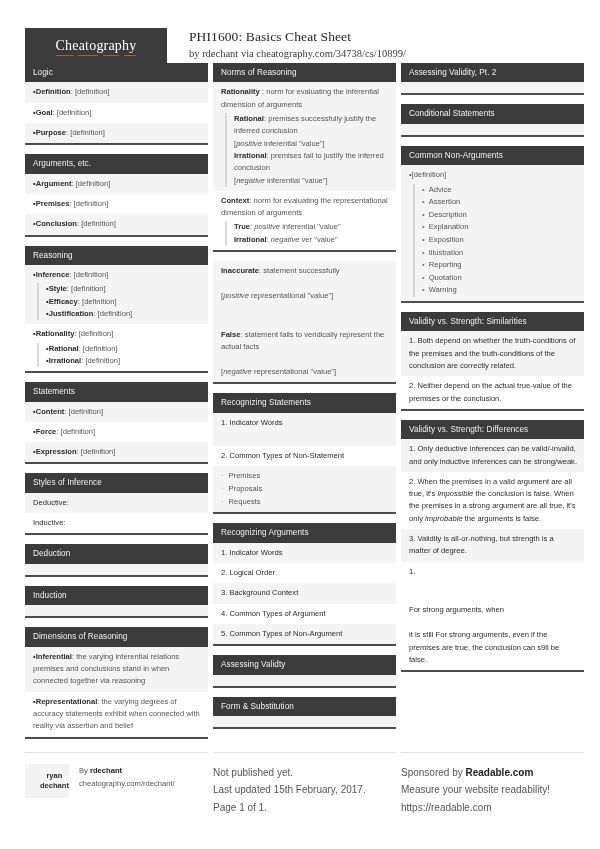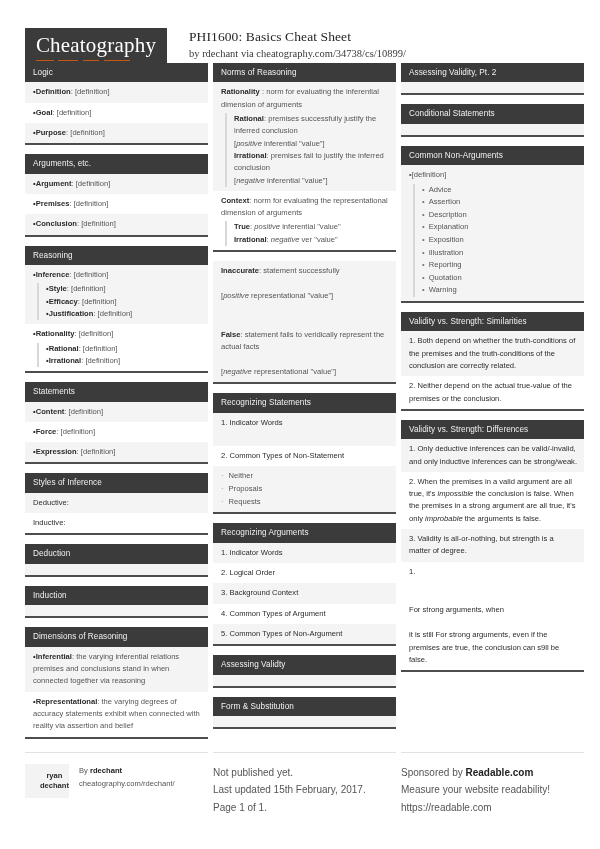--- a/index.html
+++ b/index.html
@@ -16,21 +16,21 @@
   
   .masthead { display:flex; align-items:flex-start; padding-top:28px; height:62px; }
   .logo-box {
     width:142px; height:38px;
     background:#3b3b3b;
     display:flex; align-items:center; justify-content:center;
     flex:0 0 auto;
   }
   .logo-word {
     font-family:"Liberation Serif", serif;
-    font-size:21px; color:#ffffff; letter-spacing:.2px;
+    font-size:14px; color:#ffffff; letter-spacing:.2px;
     position:relative; padding-bottom:3px;
     background-image:
       linear-gradient(#c9560f,#c9560f),
       linear-gradient(#c9560f,#c9560f),
       linear-gradient(#c9560f,#c9560f),
       linear-gradient(#c9560f,#c9560f);
     background-size: 18px 1.4px, 20px 1.4px, 16px 1.4px, 26px 1.4px;
     background-position: 0 100%, 22px 100%, 47px 100%, 68px 100%;
     background-repeat:no-repeat;
   }
@@ -233,21 +233,21 @@
       <div class="card">
         <div class="card-title">Recognizing Statements</div>
         <div class="card-body">
           <div class="row alt dark">
             <div>1. Indicator Words</div>
             <div class="blank-gap"></div>
           </div>
           <div class="row plain dark"><span>2. Common Types of Non-Statement</span></div>
           <div class="row alt">
             <ul class="dotlist">
-              <li>Neither</li>
+              <li>Premises</li>
               <li>Proposals</li>
               <li>Requests</li>
             </ul>
           </div>
         </div>
       </div>
 
       <div class="card">
         <div class="card-title">Recognizing Arguments</div>
         <div class="card-body">

